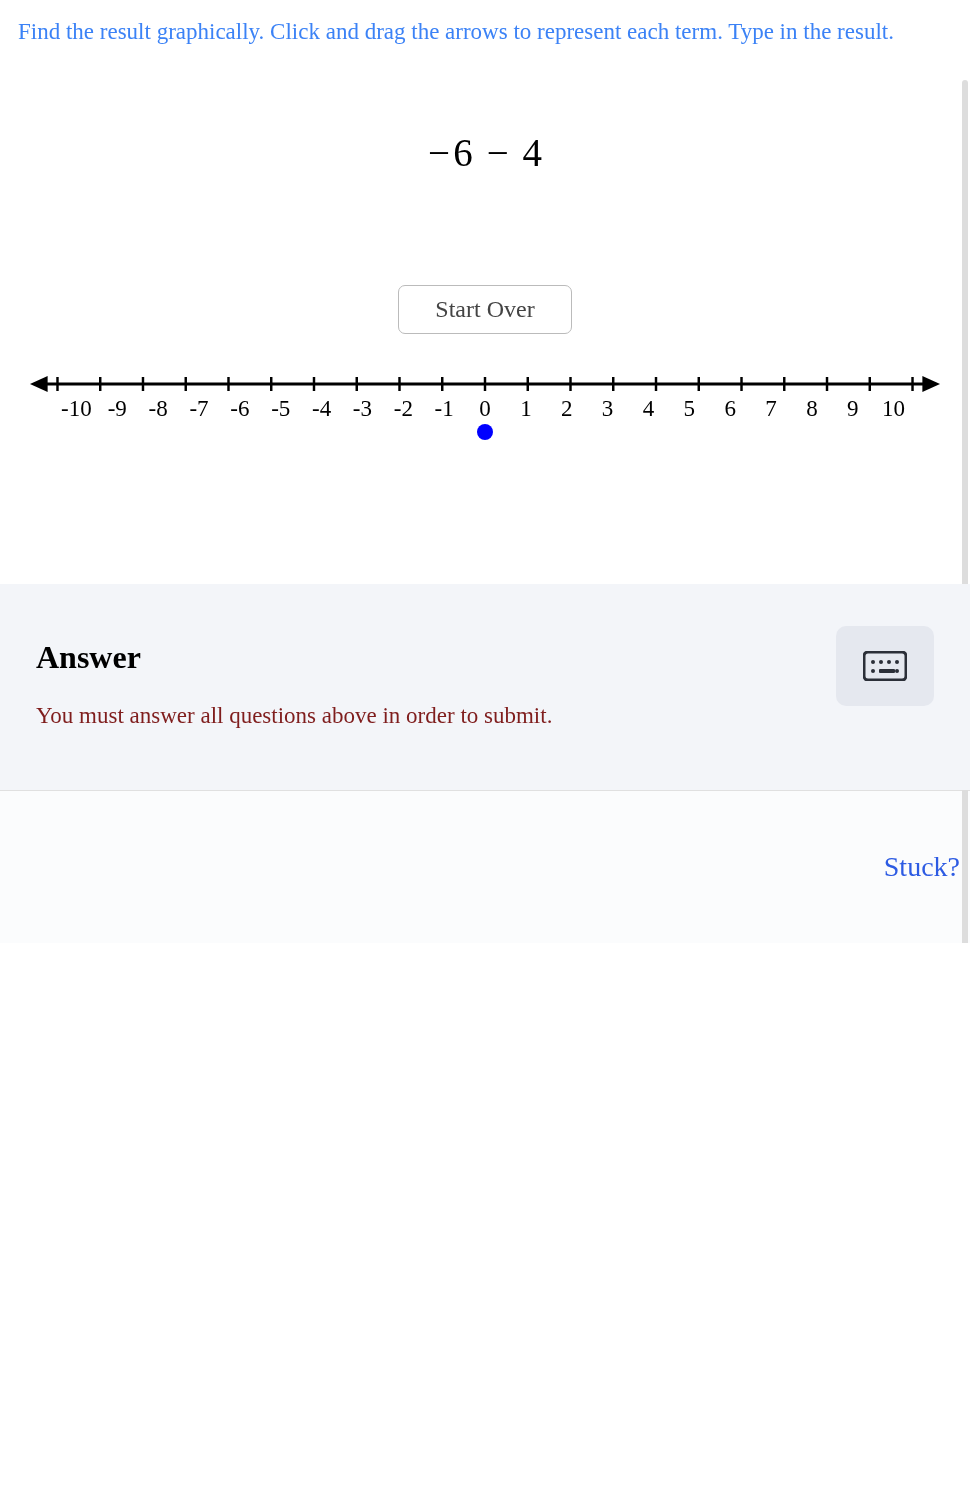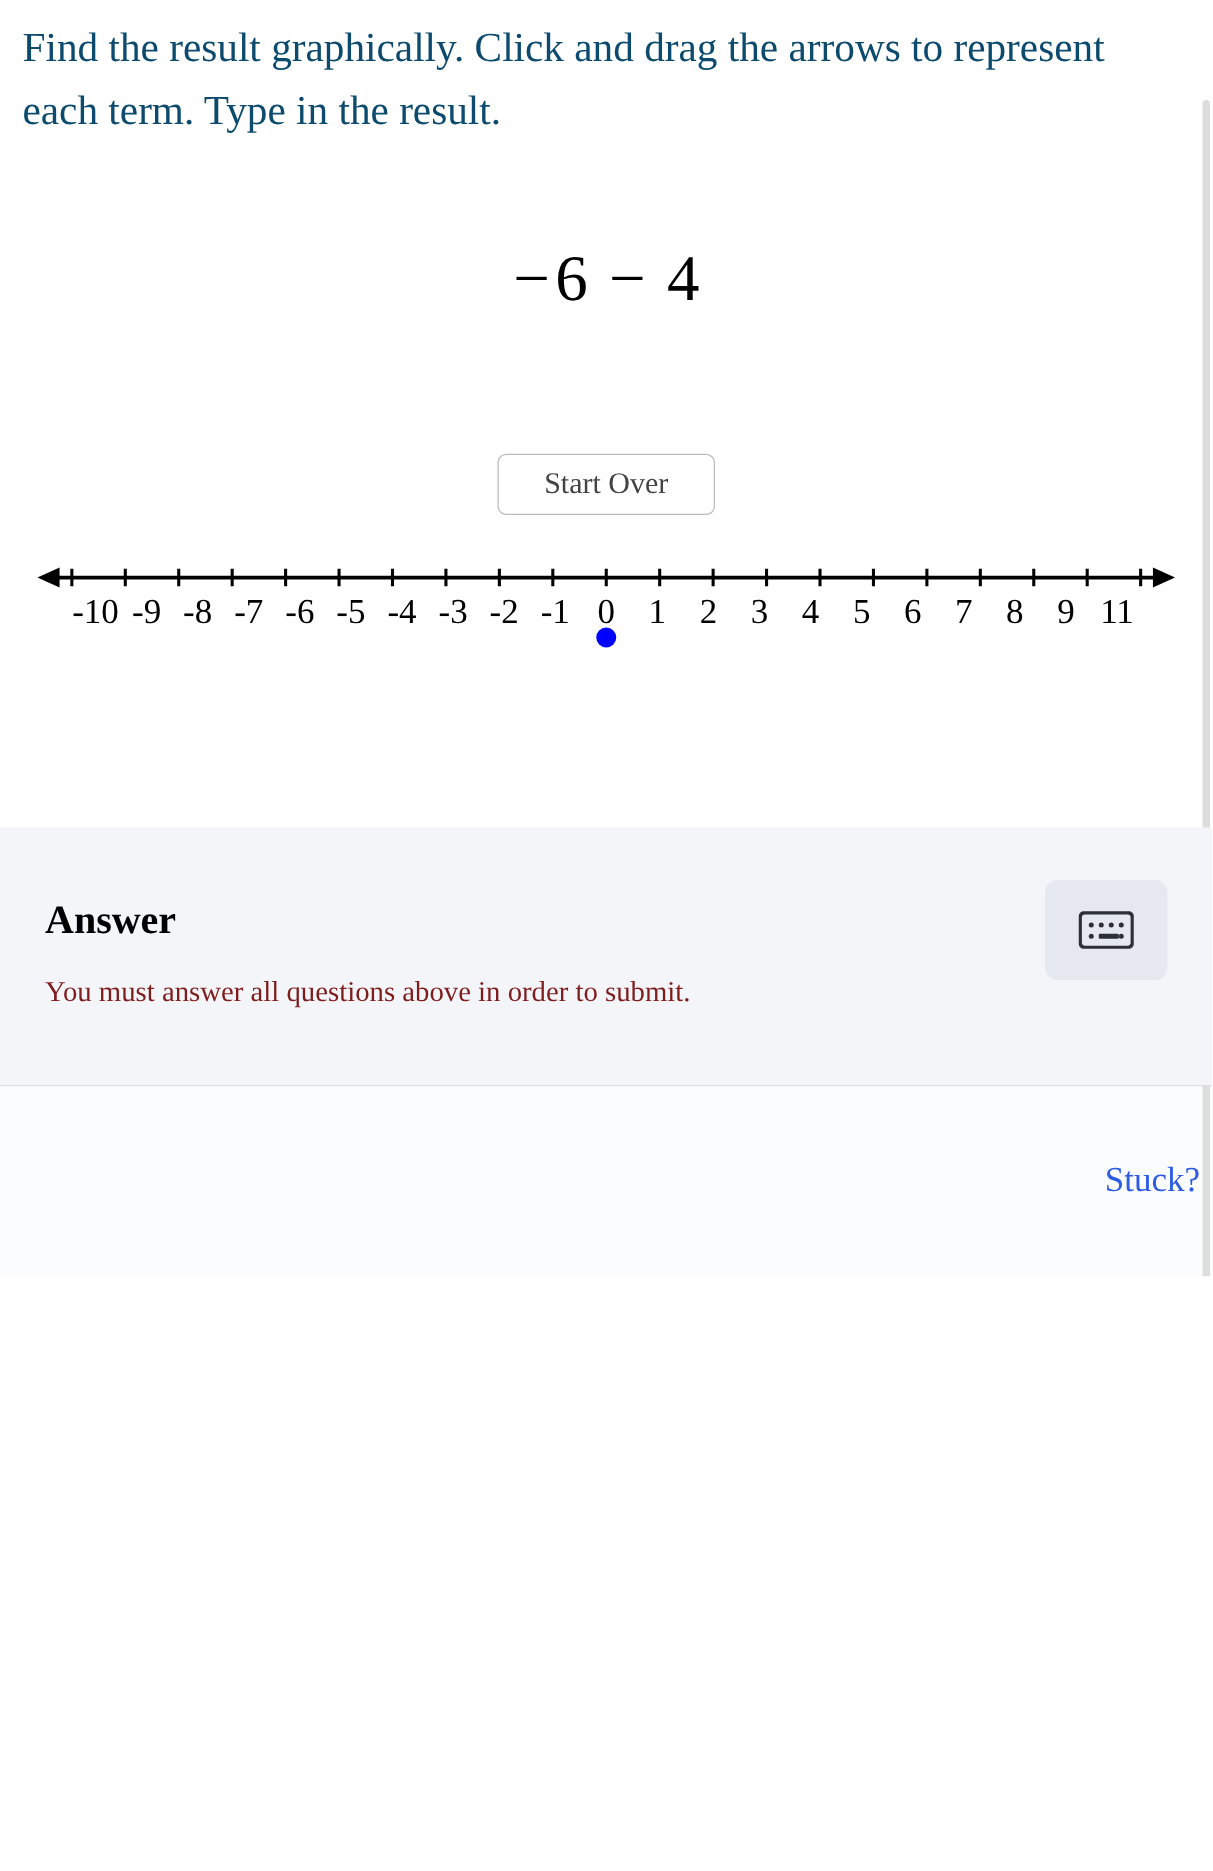--- a/index.html
+++ b/index.html
@@ -15,28 +15,28 @@
       top: 80px;
       width: 6px;
       height: 1180px;
       background: #ddd;
       border-radius: 3px;
     }
     .content {
       padding: 15px 18px 0 18px;
     }
     .instructions {
-      font-size: 33px;
+      font-size: 23px;
       line-height: 1.5;
-      color: #0c4a6e;
+      color: #3b82f6;
       margin-bottom: 80px;
     }
     .expression {
       text-align: center;
-      font-size: 52px;
+      font-size: 39px;
       font-family: 'Times New Roman', serif;
       color: #000;
       margin-bottom: 110px;
     }
     .expression .minus { padding: 0 4px; }
     .start-over-wrap {
       text-align: center;
       margin-bottom: 30px;
     }
     .start-over {
@@ -63,21 +63,21 @@
       position: absolute;
       top: 32px;
       left: 0;
       right: 0;
       display: flex;
       padding: 0 28px;
     }
     .nl-label {
       flex: 1;
       text-align: center;
-      font-size: 28px;
+      font-size: 23px;
       font-family: Georgia, serif;
       color: #000;
     }
     .nl-dot {
       position: absolute;
       width: 16px;
       height: 16px;
       background: #0000ff;
       border-radius: 50%;
       top: 60px;
@@ -193,21 +193,21 @@
         <span class="nl-label">0</span>
         <span class="nl-label">1</span>
         <span class="nl-label">2</span>
         <span class="nl-label">3</span>
         <span class="nl-label">4</span>
         <span class="nl-label">5</span>
         <span class="nl-label">6</span>
         <span class="nl-label">7</span>
         <span class="nl-label">8</span>
         <span class="nl-label">9</span>
-        <span class="nl-label">11</span>
+        <span class="nl-label">10</span>
       </div>
     <div class="nl-dot" id="nl-dot" style="left: calc(50% - 8px);"></div>
   </div>
 </div>
 
 <div class="answer-panel">
   <div class="kbd-btn">
     <svg width="44" height="30" viewBox="0 0 44 30">
       <rect x="1" y="1" width="42" height="28" rx="4" fill="none" stroke="#2b2f38" stroke-width="3"></rect>
       <circle cx="10" cy="11" r="2" fill="#2b2f38"></circle>

